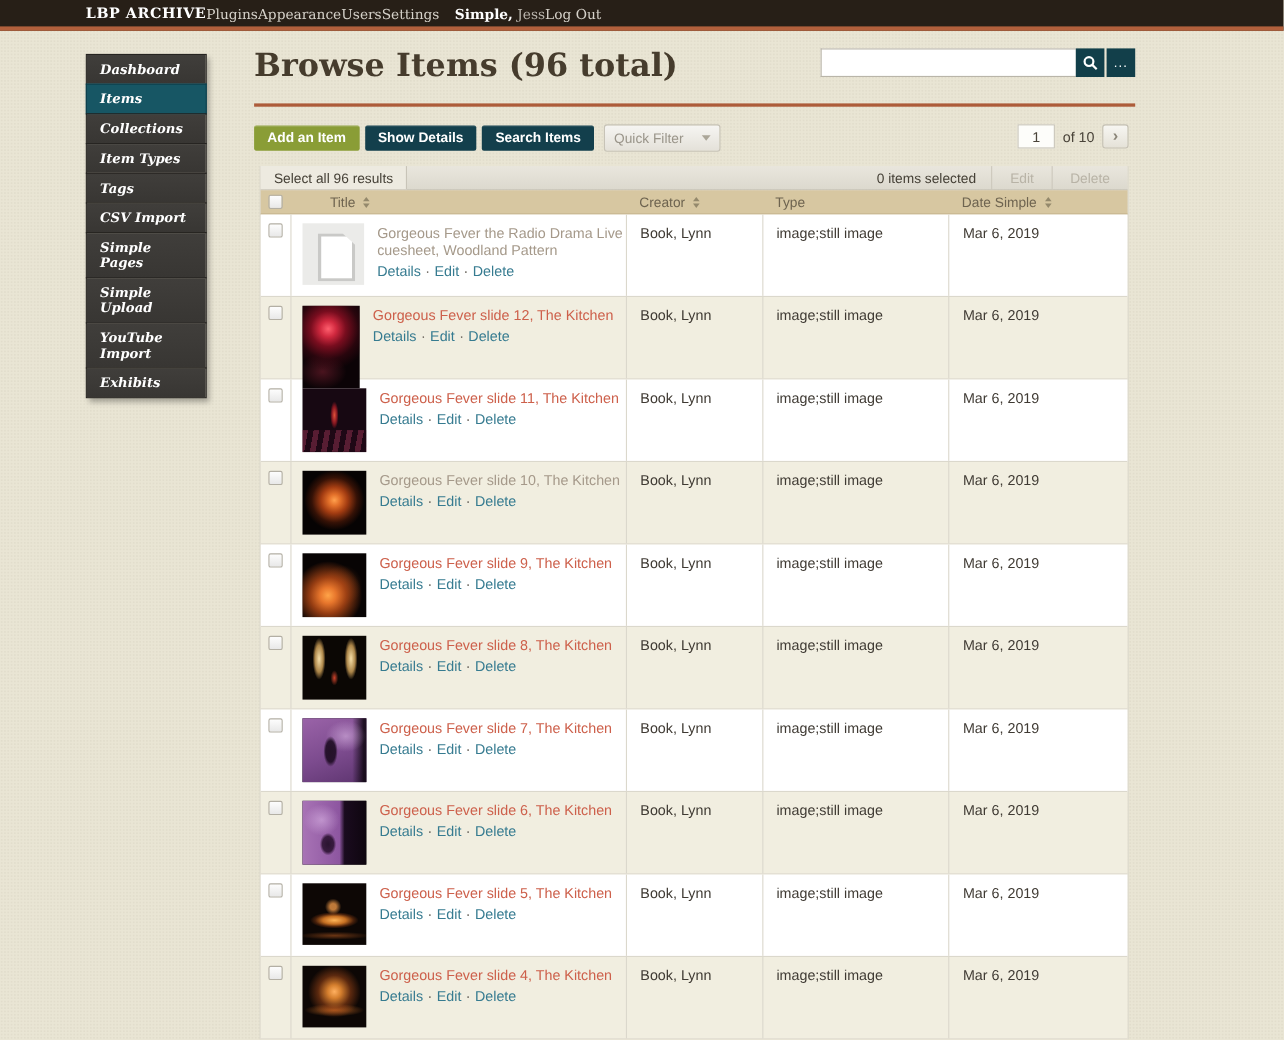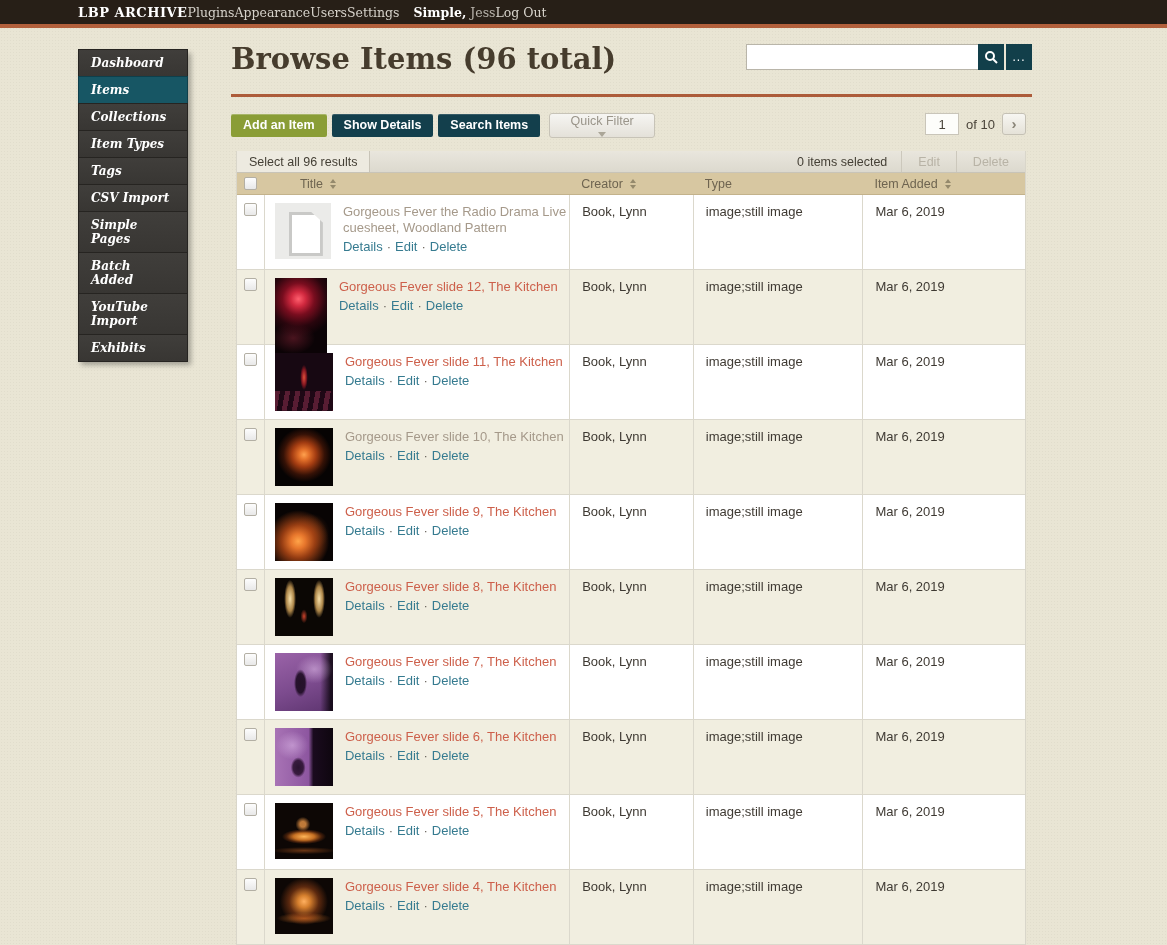--- a/index.html
+++ b/index.html
@@ -52,21 +52,21 @@
   .rule { border:none; border-top:3px solid #ad5c3a; margin-top:12px; }
 
   
   .subnav { margin-top:16px; height:25px; position:relative; display:flex; align-items:center; gap:5px; }
   .btn { font-size:12.5px; font-weight:bold; color:#fff; padding:4px 12px 5px; border:none; cursor:pointer; border-radius:2px; }
   .btn-green { background:#8a9d36; box-shadow:inset 0 1px 0 rgba(255,255,255,.25); }
   .btn-teal  { background:#133f4c; box-shadow:inset 0 1px 0 rgba(255,255,255,.15); }
   .quickfilter {
     margin-left:4px; width:106px; height:25px; display:flex; align-items:center; justify-content:space-between;
     background:linear-gradient(#f6f5f2,#e4e1d9); border:1px solid #c7c3b7; border-radius:3px;
-    color:#9a958a; font-size:12.5px; padding:0 8px; cursor:pointer;flex-direction:column;
+    color:#9a958a; font-size:12.5px; padding:0 8px; cursor:pointer;
   }
   .qf-arrow { width:0; height:0; border:4px solid transparent; border-top:5px solid #aba698; margin-top:4px; }
   .pager { position:absolute; right:6px; top:0; display:flex; align-items:center; gap:7px; }
   .page-input { width:34px; height:22px; border:1px solid #c9c5b9; text-align:center; font-size:13px; color:#4a443a; background:#fdfdfa; }
   .of-label { font-size:13px; color:#4a443a; }
   .next-btn { width:24px; height:22px; background:linear-gradient(#f7f6f2,#e5e2d8); border:1px solid #c5c1b5; border-radius:3px; color:#8a8578; font-size:15px; font-weight:bold; line-height:18px; cursor:pointer; }
 
   
   .tablewrap { margin:13px 0 0 5px; width:790px; border-left:1px solid #d9d6ca; border-right:1px solid #d9d6ca; }
   .ttoolbar {
@@ -180,21 +180,21 @@
     <a class="side-item">Collections</a>
 
     <a class="side-item">Item Types</a>
 
     <a class="side-item">Tags</a>
 
     <a class="side-item">CSV Import</a>
 
     <a class="side-item">Simple Pages</a>
 
-    <a class="side-item">Batch Added</a>
+    <a class="side-item">Simple Upload</a>
 
     <a class="side-item">YouTube Import</a>
 
     <a class="side-item">Exhibits</a>
   </nav>
 
 <main class="main">
 
   <div class="main-head">
     <h1 class="page-title">Browse Items (96 total)</h1>
@@ -257,21 +257,21 @@
         <span>Creator</span>
         <span class="sort">
             <i class="up"></i>
             <i class="dn"></i>
           </span>
       </div>
       <div class="hc col-type">
         <span>Type</span>
       </div>
       <div class="hc col-date">
-        <span>Item Added</span>
+        <span>Date Simple</span>
         <span class="sort">
             <i class="up"></i>
             <i class="dn"></i>
           </span>
       </div>
     </div>
 
     <div>
 
         <div class="trow">

